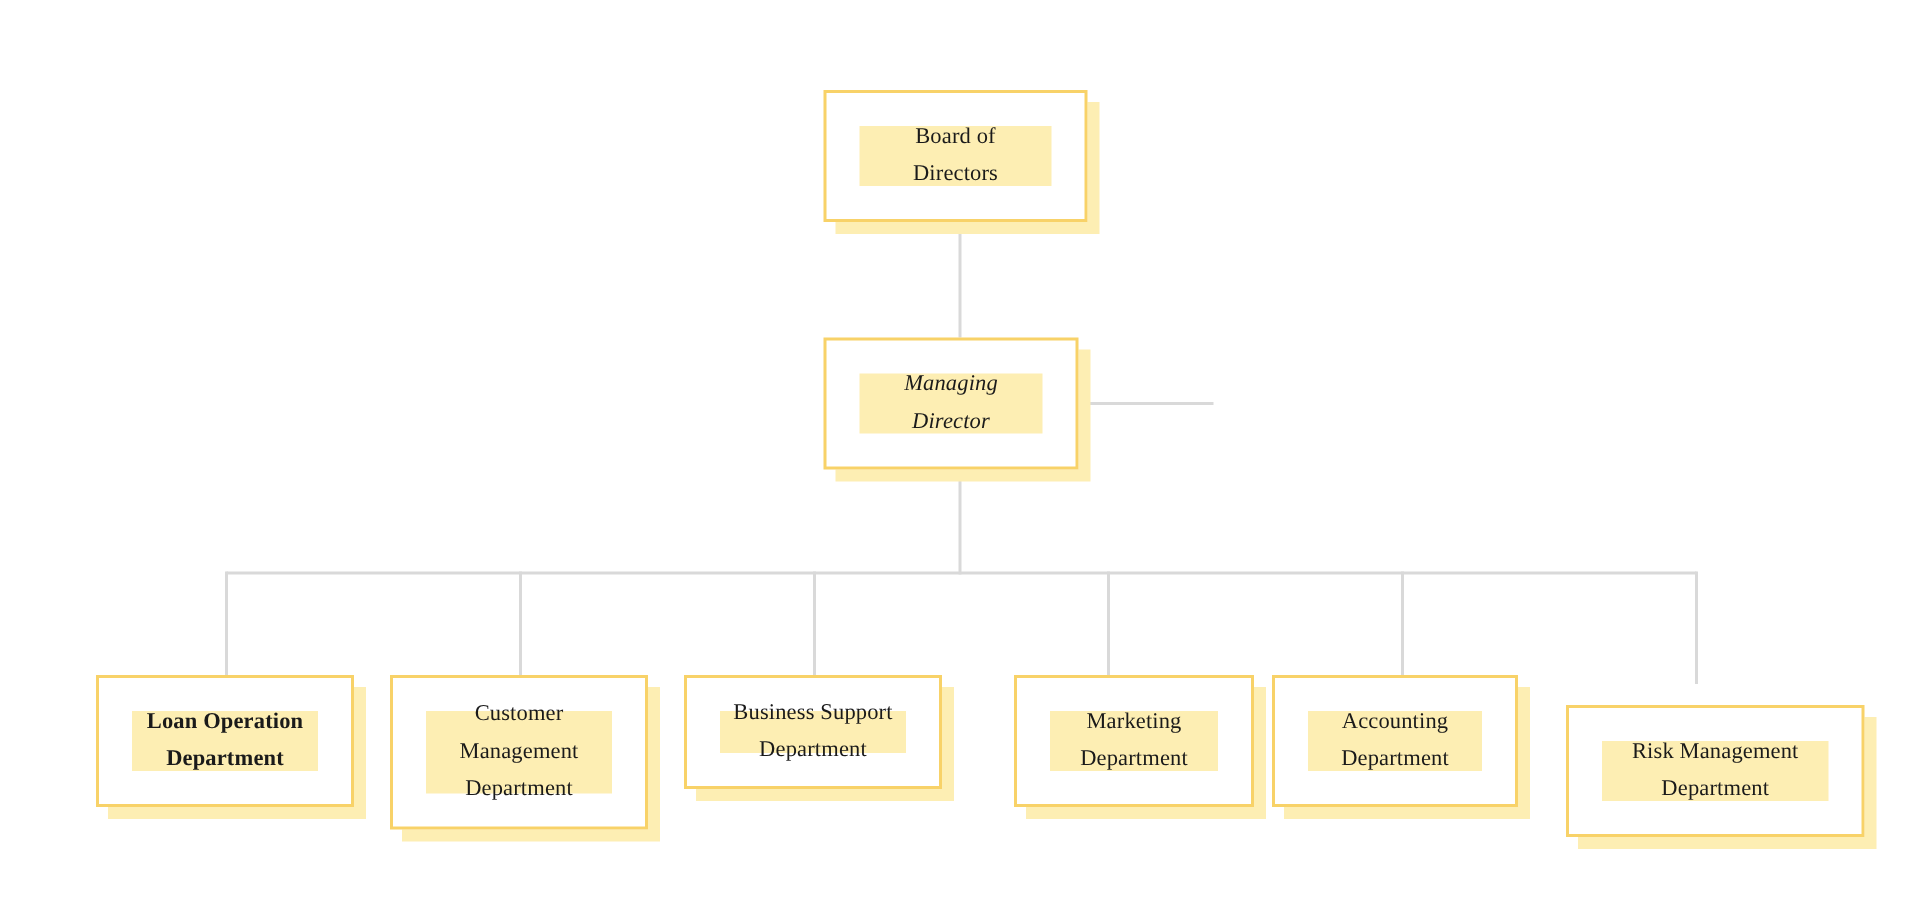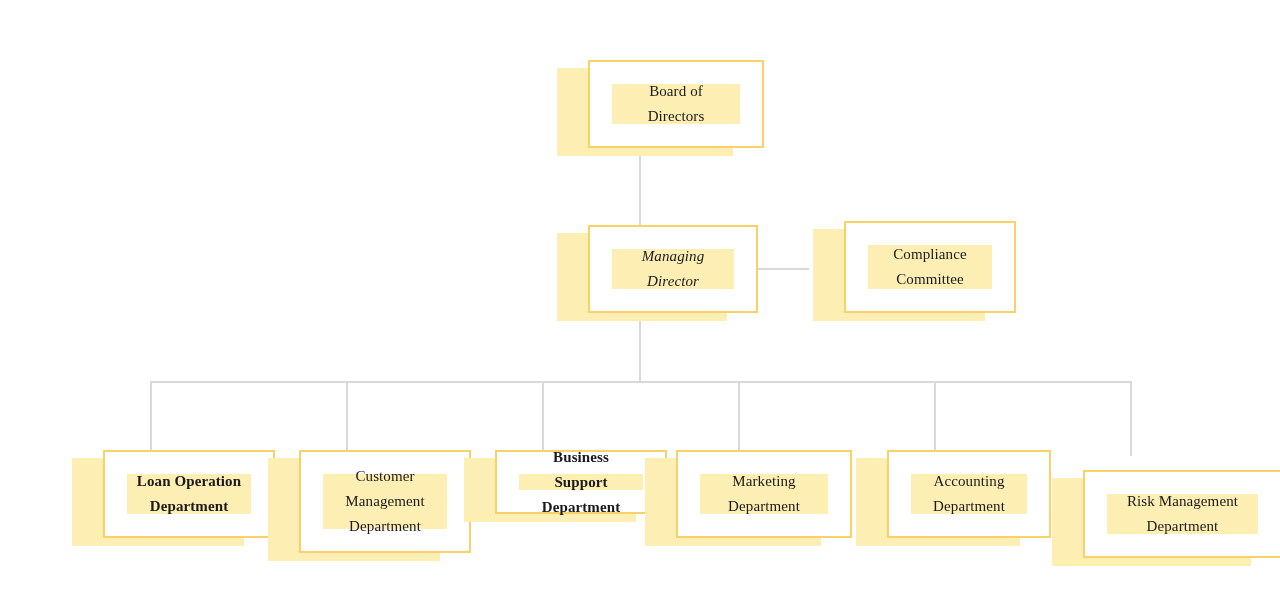--- a/index.html
+++ b/index.html
@@ -47,21 +47,20 @@
   .node-frame {
     position: absolute;
     left: 0;
     top: 0;
     width: 100%;
     height: 100%;
     box-sizing: border-box;
     border: 2px solid #f8d268;
     background: #ffffff;
     padding: 22px;
-    margin-left: 39px;
   }
   .node-body {
     width: 100%;
     height: 100%;
     box-sizing: border-box;
     background: #fdeeb3;
     display: flex;
     align-items: center;
     justify-content: center;
     text-align: center;
@@ -109,29 +108,20 @@
   <div class="node" style="left:549px; top:225px; width:170px; height:88px;font-style:italic;">
     <div class="node-shadow"></div>
     <div class="node-frame">
       <div class="node-body">
         <span class="node-label">Managing
 Director</span>
       </div>
     </div>
   </div>
 
-  <div class="node" style="left:805px; top:221px; width:172px; height:92px;">
-    <div class="node-shadow"></div>
-    <div class="node-frame">
-      <div class="node-body">
-        <span class="node-label">Compliance
-Committee</span>
-      </div>
-    </div>
-  </div>
 
   <div class="node" style="left:64px; top:450px; width:172px; height:88px;font-weight:bold;">
     <div class="node-shadow"></div>
     <div class="node-frame">
       <div class="node-body">
         <span class="node-label">Loan Operation
 Department</span>
       </div>
     </div>
   </div>
@@ -140,31 +130,31 @@
     <div class="node-shadow"></div>
     <div class="node-frame">
       <div class="node-body">
         <span class="node-label">Customer
 Management
 Department</span>
       </div>
     </div>
   </div>
 
-  <div class="node" style="left:456px; top:450px; width:172px; height:64px;font-weight:bold;">
+  <div class="node" style="left:456px; top:450px; width:172px; height:76px;">
     <div class="node-shadow"></div>
     <div class="node-frame">
       <div class="node-body">
         <span class="node-label">Business Support
 Department</span>
       </div>
     </div>
   </div>
 
-  <div class="node" style="left:637px; top:450px; width:176px; height:88px;">
+  <div class="node" style="left:676px; top:450px; width:160px; height:88px;">
     <div class="node-shadow"></div>
     <div class="node-frame">
       <div class="node-body">
         <span class="node-label">Marketing
 Department</span>
       </div>
     </div>
   </div>
 
   <div class="node" style="left:848px; top:450px; width:164px; height:88px;">

